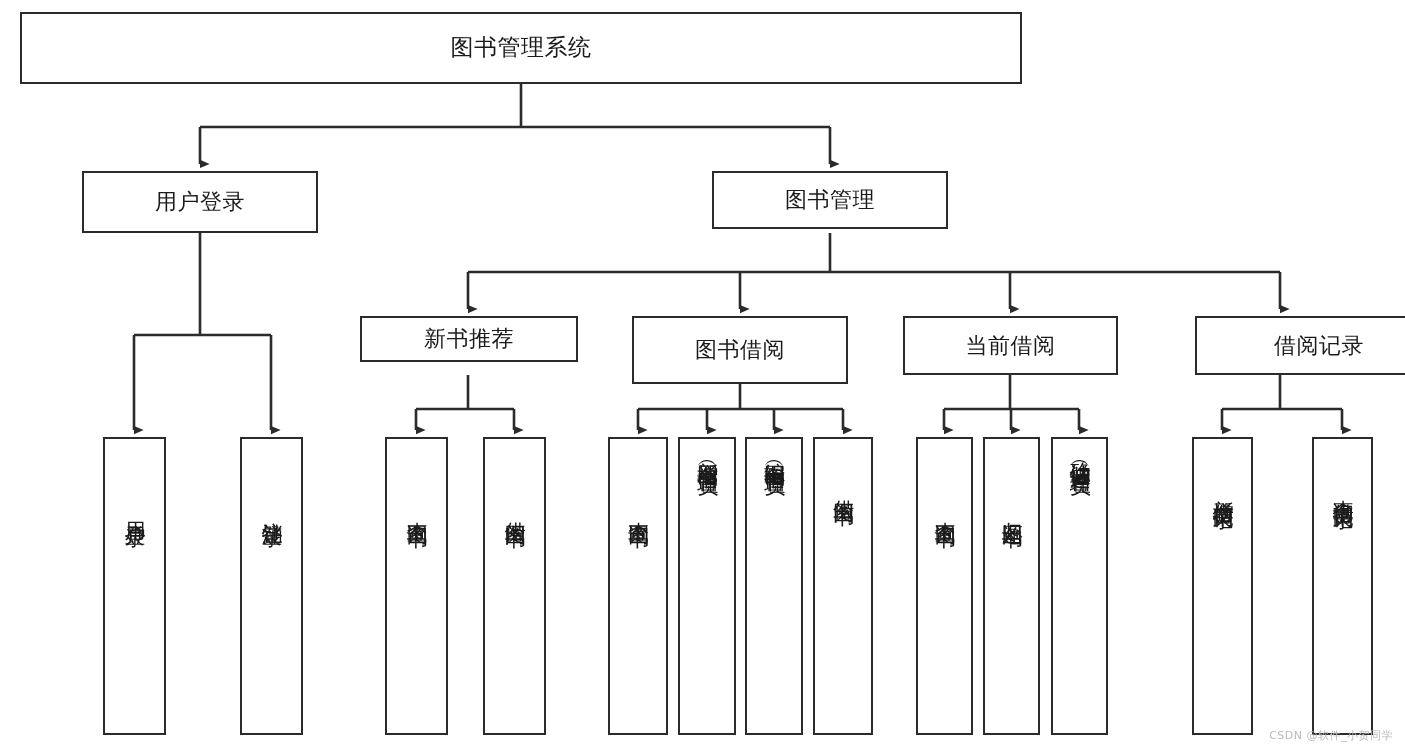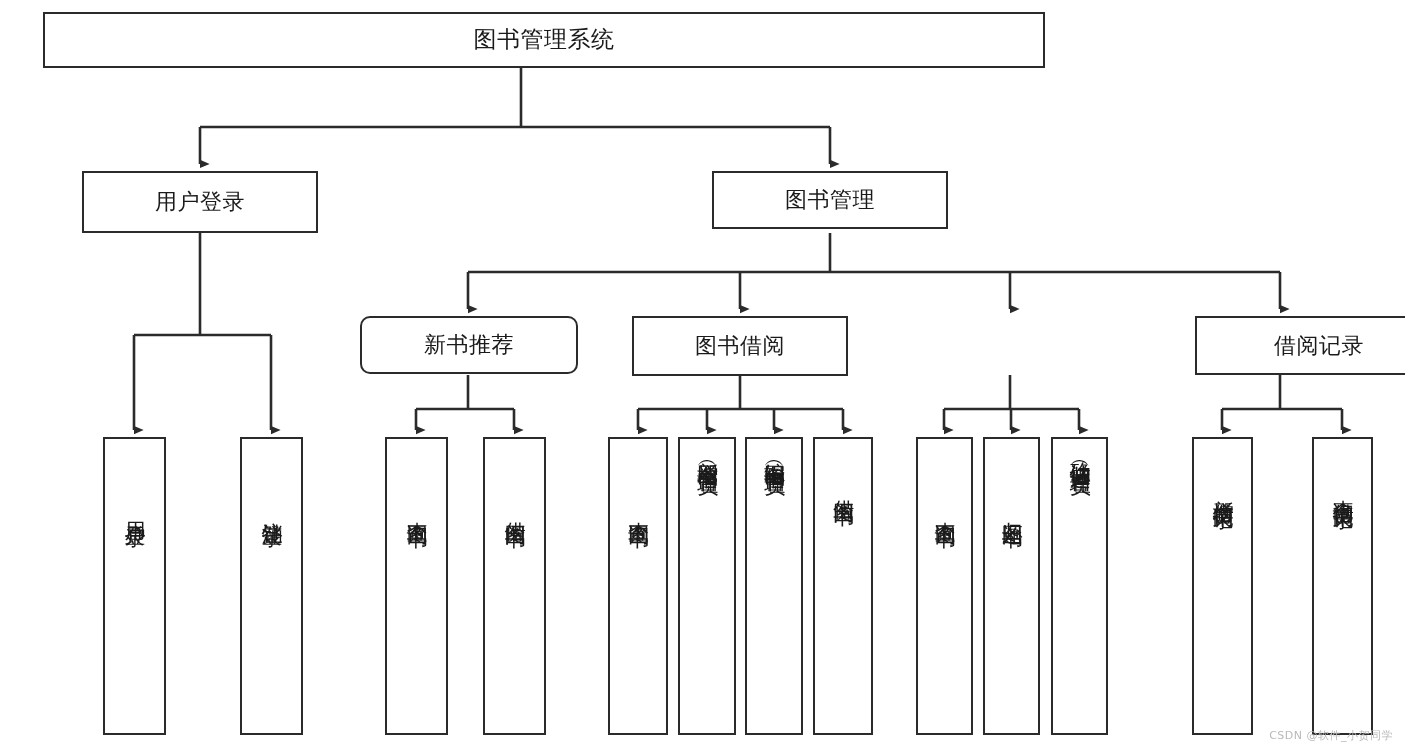--- a/index.html
+++ b/index.html
@@ -132,36 +132,39 @@
       <path d="M 1011 409 L 1011 430" marker-end="url(#arrow)"></path>
       <path d="M 1079 409 L 1079 430" marker-end="url(#arrow)"></path>
 
       <path d="M 1280 375 L 1280 409"></path>
       <path d="M 1222 409 L 1342 409"></path>
       <path d="M 1222 409 L 1222 430" marker-end="url(#arrow)"></path>
       <path d="M 1342 409 L 1342 430" marker-end="url(#arrow)"></path>
     </g>
   </svg>
 
-  <div class="node horiz root" style="left:20px; top:12px; width:1002px; height:56px;margin-left:23px;">
+  <div class="node horiz root" style="left:20px; top:12px; width:1002px; height:72px;">
     <span class="node-label">图书管理系统</span>
   </div>
 
   <div class="node horiz" style="left:82px; top:171px; width:236px; height:62px;">
     <span class="node-label">用户登录</span>
   </div>
   <div class="node horiz" style="left:712px; top:171px; width:236px; height:58px;">
     <span class="node-label">图书管理</span>
   </div>
 
-  <div class="node horiz" style="left:360px; top:316px; width:218px; height:58px;border-radius:10px;">
+  <div class="node horiz" style="left:360px; top:316px; width:218px; height:46px;">
     <span class="node-label">新书推荐</span>
   </div>
-  <div class="node horiz" style="left:632px; top:316px; width:216px; height:60px;">
+  <div class="node horiz" style="left:632px; top:316px; width:216px; height:68px;">
     <span class="node-label">图书借阅</span>
+  </div>
+  <div class="node horiz" style="left:903px; top:316px; width:215px; height:59px;">
+    <span class="node-label">当前借阅</span>
   </div>
   <div class="node horiz" style="left:1172px; top:316px; width:248px; height:59px;margin-left:23px;">
     <span class="node-label">借阅记录</span>
   </div>
 
   <div class="node leaf short" style="left:103px; top:437px; width:63px; height:298px;">
     <span class="node-label">用户登录</span>
   </div>
   <div class="node leaf short" style="left:240px; top:437px; width:63px; height:298px;">
     <span class="node-label">注销登录</span>

